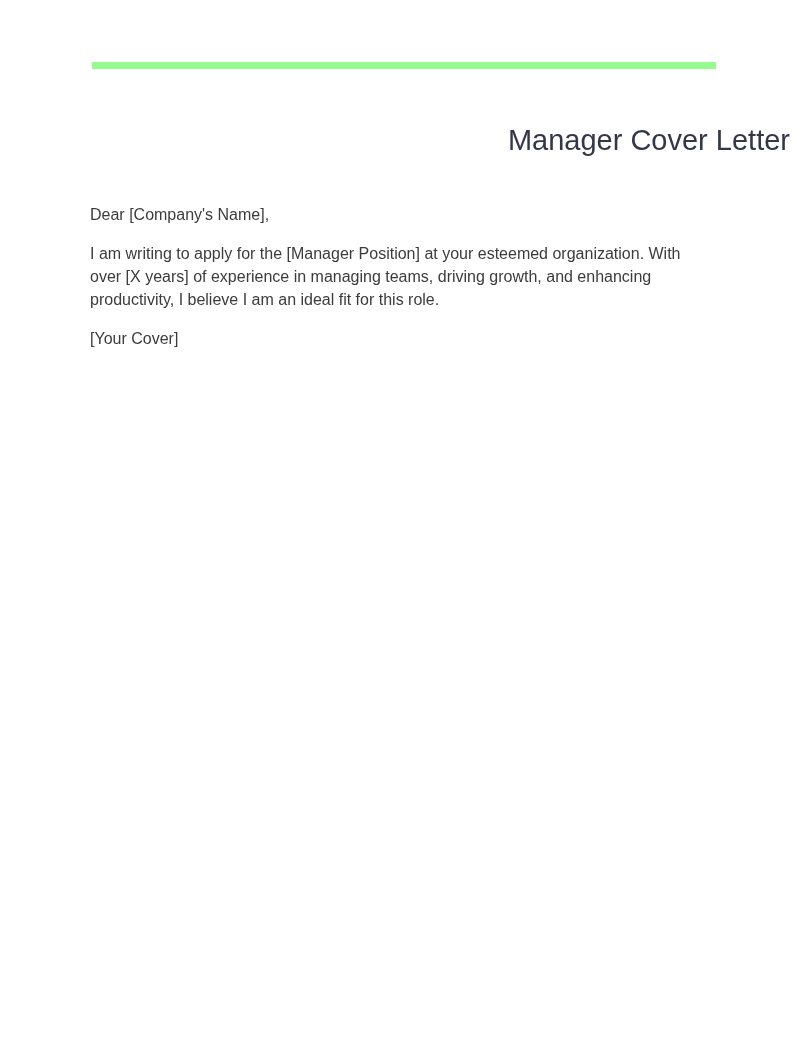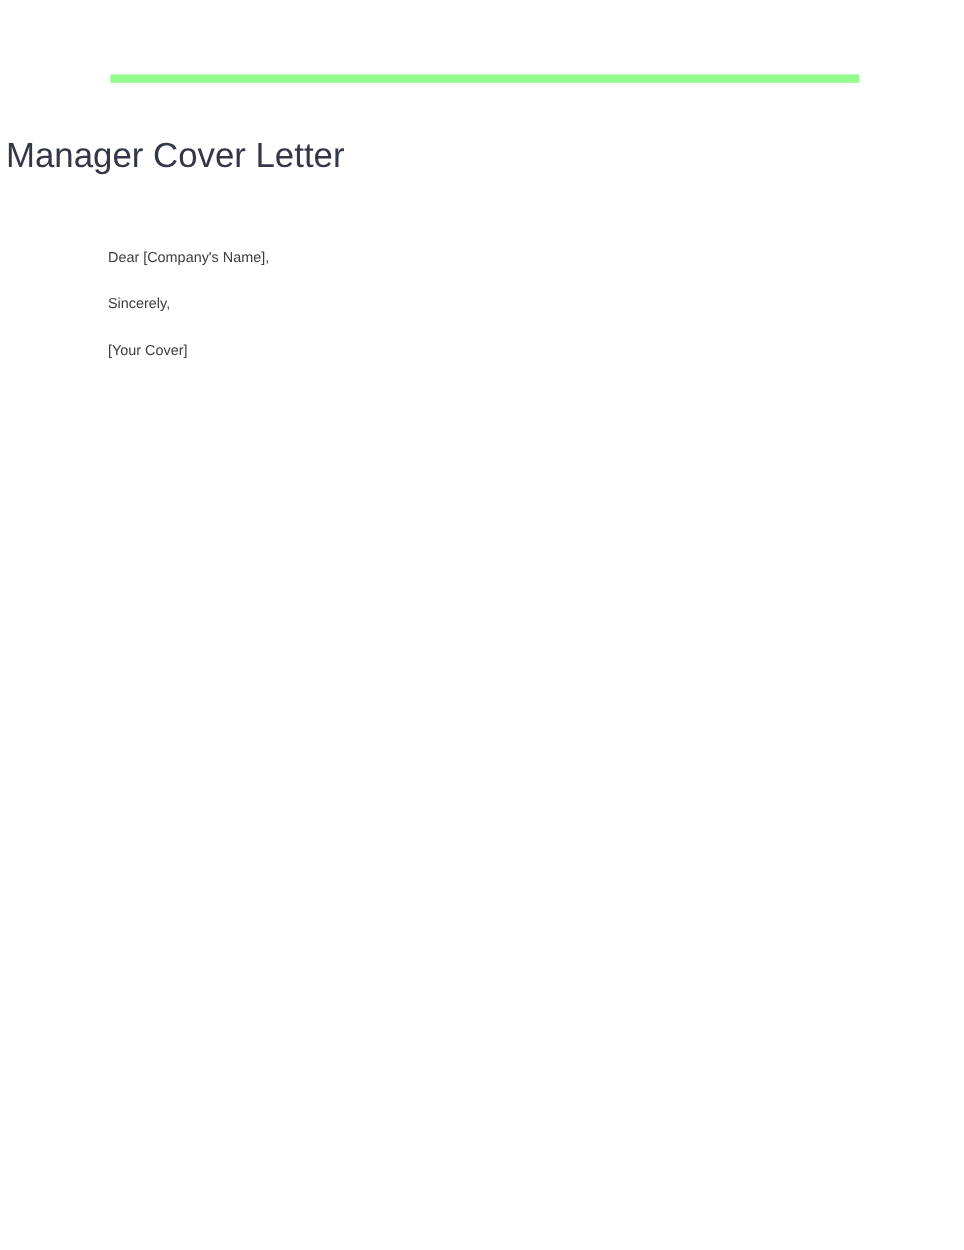--- a/index.html
+++ b/index.html
@@ -20,44 +20,44 @@
       top: 62px;
       width: 624px;
       height: 7px;
       background: #94fc8e;
     }
     .title {
       position: absolute;
       left: 0;
       top: 106px;
       width: 775px;
-      text-align: left;
+      text-align: right;
       font-size: 29px;
       color: #343748;
       font-weight: normal;
-      margin: 5px;
+      margin: 15px;
       line-height: 38px;
     }
     .letter {
       position: absolute;
       left: 90px;
       top: 203px;
       width: 610px;
       color: #3c3c3c;
-      font-size: 12px;
+      font-size: 16px;
       line-height: 23px;
     }
     .letter p {
       margin: 0 0 16px 0;
     }
   </style>
 </head>
 <body>
 
 <div class="accent-bar"></div>
 
 <h1 class="title">Manager Cover Letter</h1>
 
 <div class="letter">
   <p>Dear [Company's Name],</p>
-  <p>Sincerely,</p>
+  <p>I am writing to apply for the [Manager Position] at your esteemed organization. With over [X years] of experience in managing teams, driving growth, and enhancing productivity, I believe I am an ideal fit for this role.</p>
   <p>[Your Cover]</p>
 </div>
 
 </body></html>

